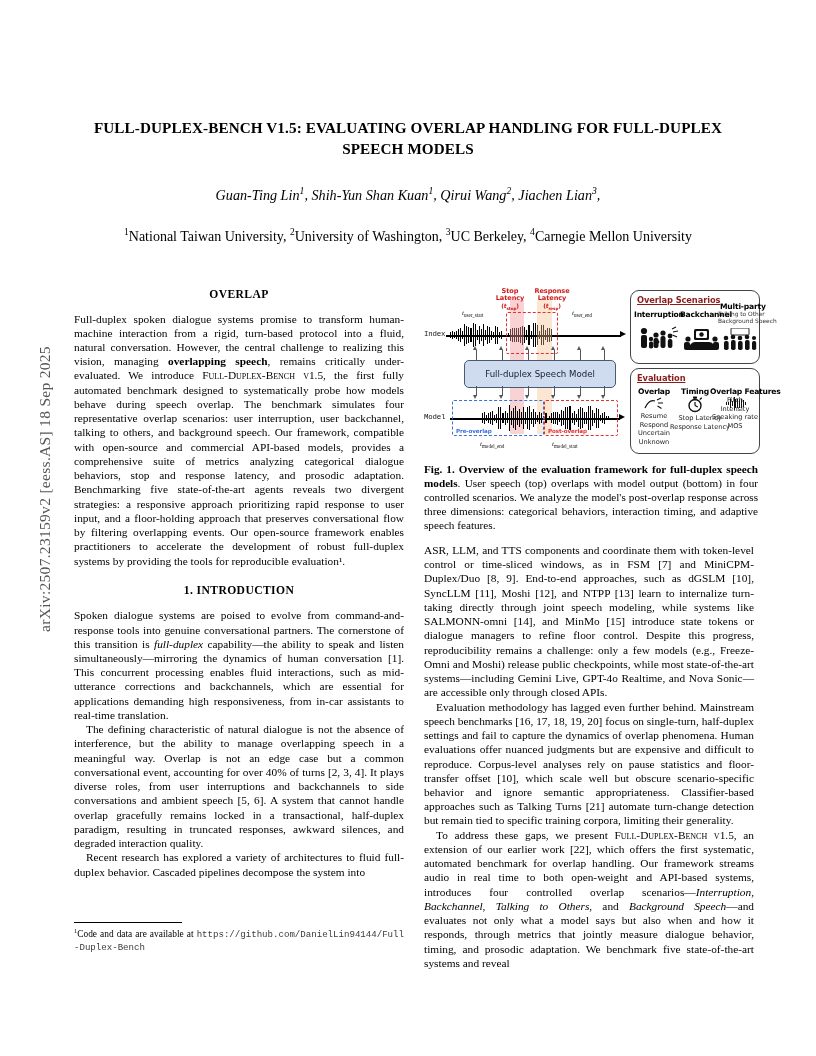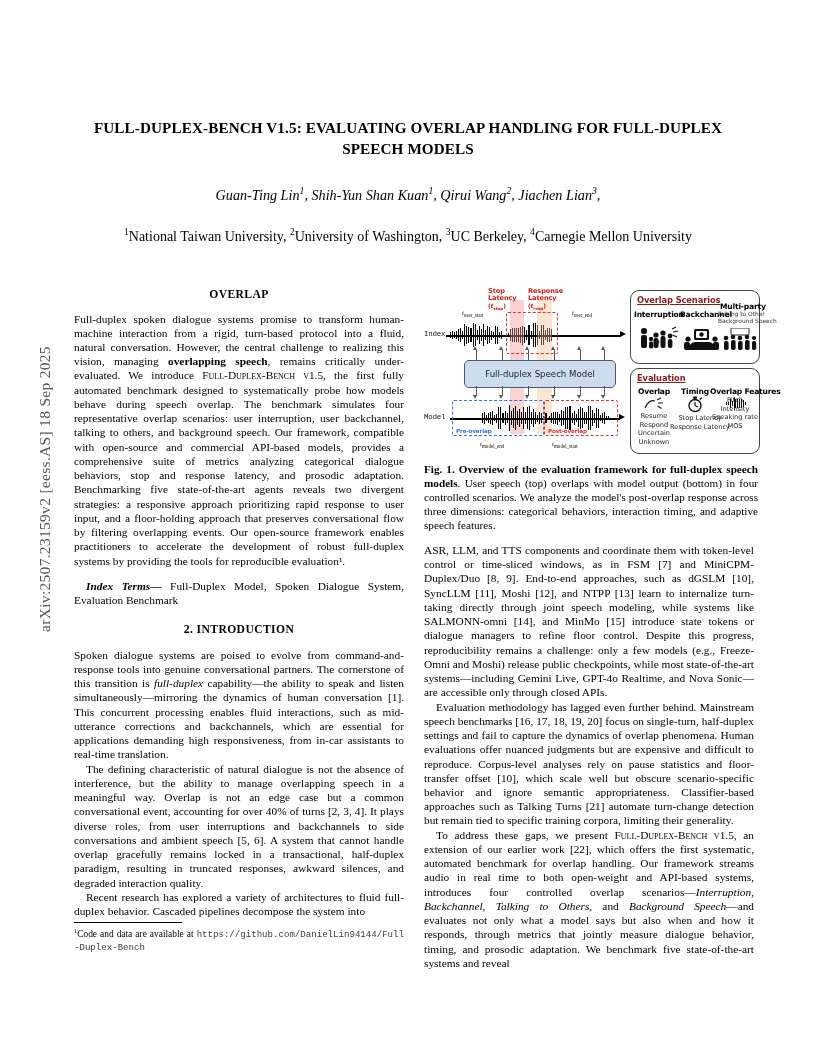--- a/index.html
+++ b/index.html
@@ -195,21 +195,21 @@
     position: absolute;
     font-size: 5.6px;
     font-weight: bold;
     letter-spacing: -0.1px;
   }
   .tag-red  { color: #e03030; }
   .tag-blue { color: #3a6fd8; }
 
   .lat-head {
     position: absolute;
-    text-align: left;
+    text-align: center;
     color: #d01b1b;
     font-weight: bold;
     font-size: 6.6px;
     line-height: 1.12;
     letter-spacing: -0.1px;
   }
   .lat-sub { font-weight: bold; font-size: 5.9px; }
 
   .tmark {
     position: absolute;
@@ -328,25 +328,22 @@
     </div>
     <div class="affiliations">
       <sup>1</sup>National Taiwan University, <sup>2</sup>University of Washington, <sup>3</sup>UC Berkeley, <sup>4</sup>Carnegie Mellon University
     </div>
   </div>
 
   <div class="col col-left">
     <div class="sec-head">OVERLAP</div>
     <p><span id="abstract-render">Full-duplex spoken dialogue systems promise to transform human-machine interaction from a rigid, turn-based protocol into a fluid, natural conversation. However, the central challenge to realizing this vision, managing <span class="bld">overlapping speech</span>, remains critically under-evaluated. We introduce <span class="sc">Full-Duplex-Bench v1.5</span>, the first fully automated benchmark designed to systematically probe how models behave during speech overlap. The benchmark simulates four representative overlap scenarios: user interruption, user backchannel, talking to others, and background speech. Our framework, compatible with open-source and commercial API-based models, provides a comprehensive suite of metrics analyzing categorical dialogue behaviors, stop and response latency, and prosodic adaptation. Benchmarking five state-of-the-art agents reveals two divergent strategies: a responsive approach prioritizing rapid response to user input, and a floor-holding approach that preserves conversational flow by filtering overlapping events. Our open-source framework enables practitioners to accelerate the development of robust full-duplex systems by providing the tools for reproducible evaluation¹.</span></p>
 
-    <p class="index-terms">
-      <span class="bld ital">Index Terms—</span><span> Full-Duplex Model, Spoken Dialogue System, Evaluation Benchmark</span>
-    </p>
-
-    <div class="sec-head intro">2.  INTRODUCTION</div>
+
+    <div class="sec-head intro">1.  INTRODUCTION</div>
 
     <p><span id="intro-p1">Spoken dialogue systems are poised to evolve from command-and-response tools into genuine conversational partners. The cornerstone of this transition is <span class="ital">full-duplex</span> capability—the ability to speak and listen simultaneously—mirroring the dynamics of human conversation [1]. This concurrent processing enables fluid interactions, such as mid-utterance corrections and backchannels, which are essential for applications demanding high responsiveness, from in-car assistants to real-time translation.</span></p>
     <p class="indent">The defining characteristic of natural dialogue is not the absence of interference, but the ability to manage overlapping speech in a meaningful way. Overlap is not an edge case but a common conversational event, accounting for over 40% of turns [2, 3, 4]. It plays diverse roles, from user interruptions and backchannels to side conversations and ambient speech [5, 6]. A system that cannot handle overlap gracefully remains locked in a transactional, half-duplex paradigm, resulting in truncated responses, awkward silences, and degraded interaction quality.</p>
     <p class="indent">Recent research has explored a variety of architectures to fluid full-duplex behavior. Cascaded pipelines decompose the system into</p>
   </div>
 
   <div class="footnote-wrap">
     <div class="footnote-rule"></div>
     <div class="footnote-text">
       <sup>1</sup><span>Code and data are available at </span><span class="mono">https://github.com/DanielLin94144/Full-Duplex-Bench</span>

